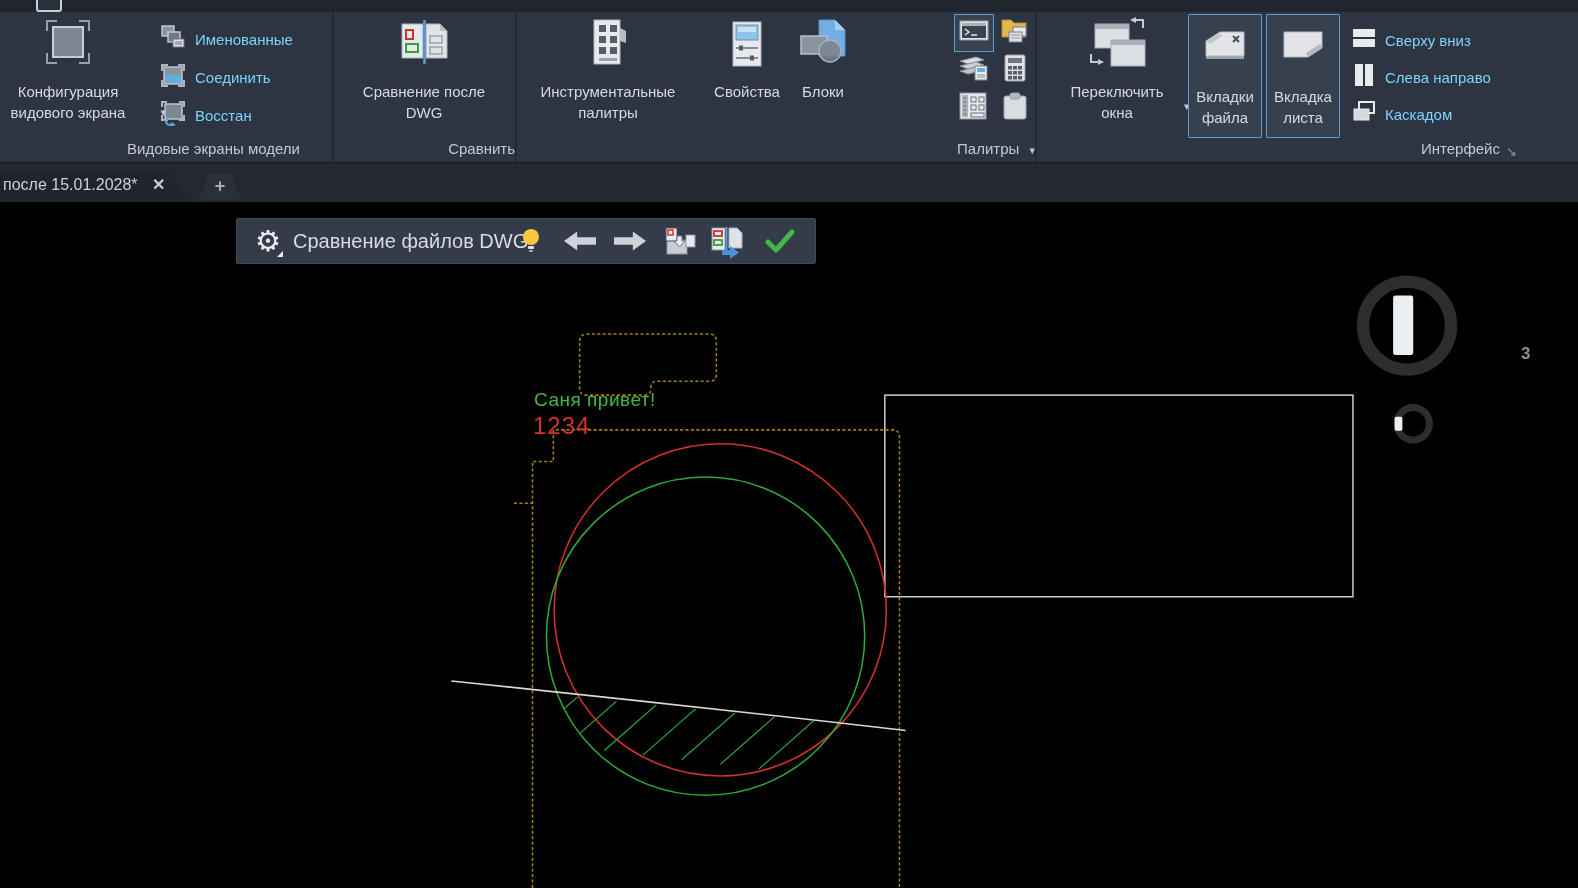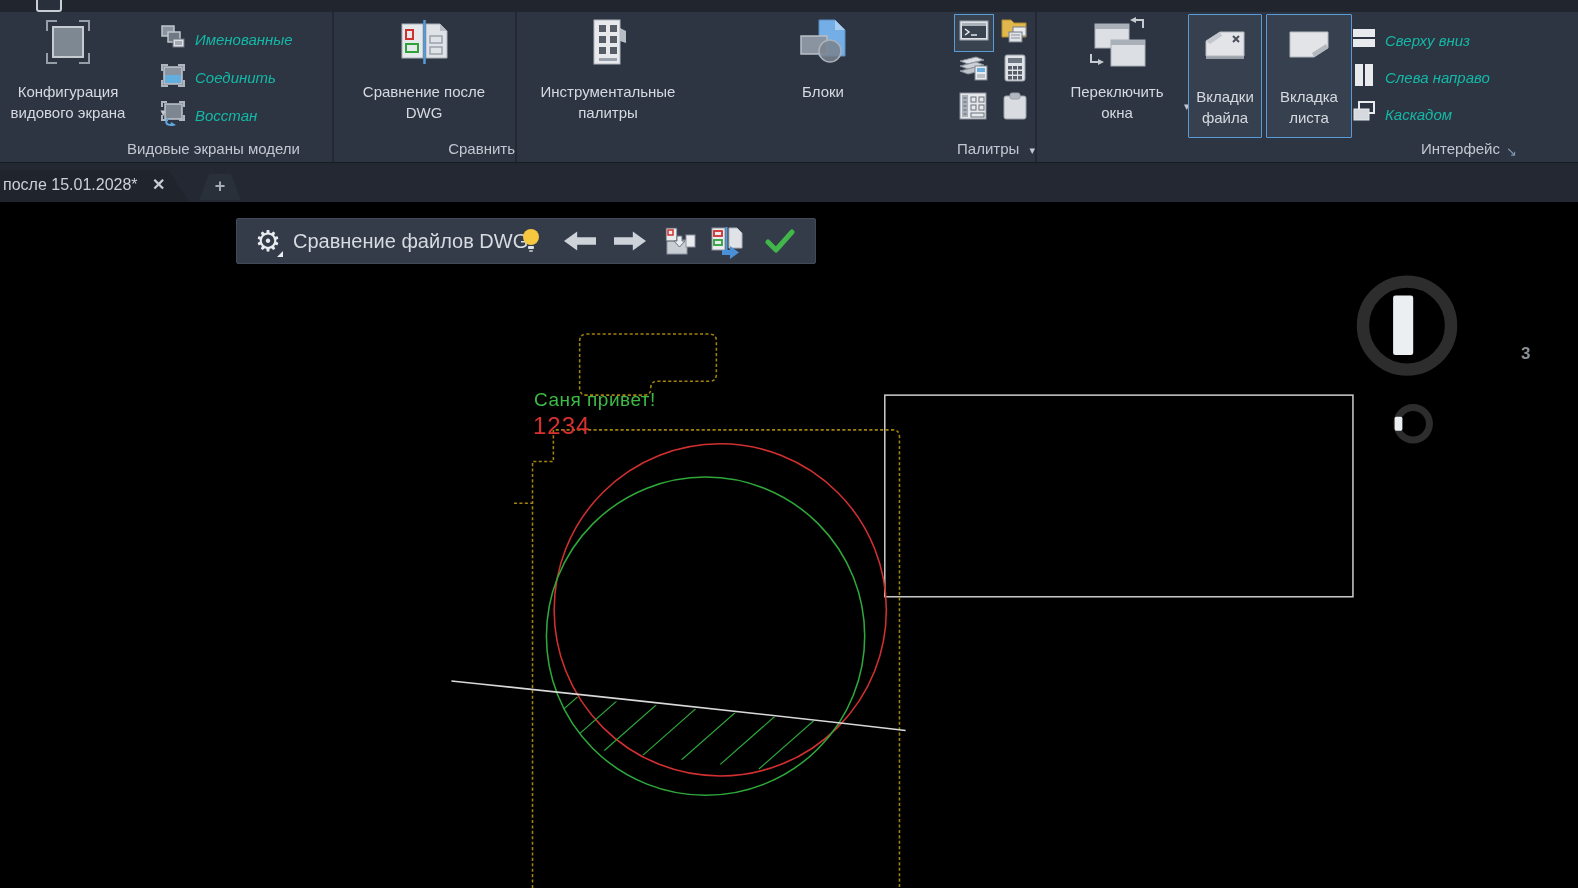--- a/index.html
+++ b/index.html
@@ -13,21 +13,21 @@
   .panel{position:absolute;top:0;height:150px;}
   .p1{left:0;width:332px;} .p2{left:333px;width:182px;} .p3{left:516px;width:519px;} .p4{left:1036px;width:542px;}
   .vsep{position:absolute;top:0;width:2px;height:150px;background:#232833;}
   .panel-label{position:absolute;bottom:2px;left:0;right:0;height:20px;text-align:right;
                font-size:15px;color:#c3c8d0;white-space:nowrap;}
   .rbtn{position:absolute;cursor:default;}
   .bl{position:absolute;left:0;right:0;text-align:center;font-size:15px;color:#d6dae0;line-height:20px;white-space:nowrap;}
   .cicon{position:absolute;left:50%;transform:translateX(-50%);}
   .dd{color:#c3c8d0;font-size:11px;}
   .small-btn{position:absolute;left:160px;height:34px;display:flex;align-items:center;gap:9px;white-space:nowrap;}
-  .small-btn span.lbl{font-size:15px;color:#14b8a6;font-style:italic;}
+  .small-btn span.lbl{font-size:15px;color:#7dd3fc;}
   .hl-btn{border:1px solid #5b9bd5;background:#36404e;border-radius:1px;}
   .cell{position:absolute;width:38px;height:36px;display:flex;align-items:center;justify-content:center;}
   .cell-hl{border:1px solid #5b9bd5;background:#39424f;}
   .expander{position:absolute;left:470px;bottom:3px;font-size:13px;color:#7d96b3;}
   
   .tabbar{position:absolute;left:0;top:162px;width:100%;height:40px;background:#232832;border-top:1px solid #171b22;box-sizing:border-box;}
   .ftab{position:absolute;left:0;top:7px;width:190px;height:33px;background:#1f242d;
         clip-path:polygon(0 0,168px 0,190px 100%,0 100%);}
   .ftab .tlabel{position:absolute;left:3px;top:6px;font-size:16px;color:#ccd1d8;white-space:nowrap;}
   .ftab .tclose{position:absolute;left:152px;top:5px;font-size:16px;font-weight:bold;color:#c6ccd3;}
@@ -144,20 +144,34 @@
               <rect x="26" y="18" width="7" height="7" fill="#565d66"></rect>
             <rect x="15" y="29" width="7" height="7" fill="#565d66"></rect>
               <rect x="26" y="29" width="7" height="7" fill="#565d66"></rect>
             <rect x="15" y="40" width="18" height="3" fill="#9aa1aa"></rect>
           </svg>
         </span>
         <span class="bl" style="top:70px;">Инструментальные</span>
         <span class="bl" style="top:91px;">палитры</span>
       </div>
 
+      <div class="rbtn" style="left:186px;top:0;width:90px;height:130px;">
+        <span class="cicon" style="top:8px;">
+          <svg width="46" height="48" viewBox="0 0 46 48">
+            <rect x="9" y="2" width="28" height="44" fill="#e7e9ec" stroke="#b0b6be"></rect>
+            <rect x="12" y="5" width="22" height="15" fill="#8fc3e8" stroke="#6b94ae"></rect>
+            <rect x="14" y="7" width="18" height="5" fill="#c8e2f2"></rect>
+            <line x1="12" y1="28" x2="34" y2="28" stroke="#858c95" stroke-width="2"></line>
+            <rect x="15" y="25.5" width="4" height="5" fill="#565d66"></rect>
+            <line x1="12" y1="38" x2="34" y2="38" stroke="#858c95" stroke-width="2"></line>
+            <rect x="26" y="35.5" width="4" height="5" fill="#565d66"></rect>
+          </svg>
+        </span>
+        <span class="bl" style="top:70px;">Свойства</span>
+      </div>
 
       <div class="rbtn" style="left:278px;top:0;width:58px;height:130px;">
         <span class="cicon" style="top:6px;">
           <svg width="52" height="50" viewBox="0 0 52 50">
             <path d="M22 2 h16 l10 10 v26 h-26 z" fill="#74aee6" stroke="#5b8fc2"></path>
             <path d="M38 2 l10 10 h-10 z" fill="#a8cdef"></path>
             <rect x="4" y="18" width="26" height="18" fill="#8a94a0" stroke="#b9bfc7" stroke-width="1.5"></rect>
             <circle cx="33" cy="33" r="11" fill="#79828e" fill-opacity="0.85" stroke="#aab1ba" stroke-width="1.5"></circle>
           </svg>
         </span>
@@ -270,21 +284,21 @@
             <path d="M4 31 h38 v3 h-38 z" fill="#9aa0a8"></path>
             <path d="M4 31 V16 L18 7 H42 V31 Z" fill="#e2e4e7" stroke="#b3b8bf"></path>
             <path d="M4 16 L18 7 l2 4 L8 19 Z" fill="#c2c7cd"></path>
             <path d="M31 11 l6 6 M37 11 l-6 6" stroke="#4a505a" stroke-width="2"></path>
           </svg>
         </span>
         <span class="bl" style="top:72px;">Вкладки</span>
         <span class="bl" style="top:93px;">файла</span>
       </div>
 
-      <div class="rbtn hl-btn" style="left:230px;top:2px;width:86px;height:124px;box-sizing:border-box;">
+      <div class="rbtn hl-btn" style="left:230px;top:2px;width:74px;height:124px;box-sizing:border-box;">
         <span class="cicon" style="top:10px;">
           <svg width="46" height="38" viewBox="0 0 46 38">
             <path d="M4 7 H42 V23 L28 32 H4 Z" fill="#e2e4e7" stroke="#b3b8bf"></path>
             <path d="M28 32 L42 23 l-2 -4 L26 28 Z" fill="#b3b8bf"></path>
           </svg>
         </span>
         <span class="bl" style="top:72px;">Вкладка</span>
         <span class="bl" style="top:93px;">листа</span>
       </div>
 

